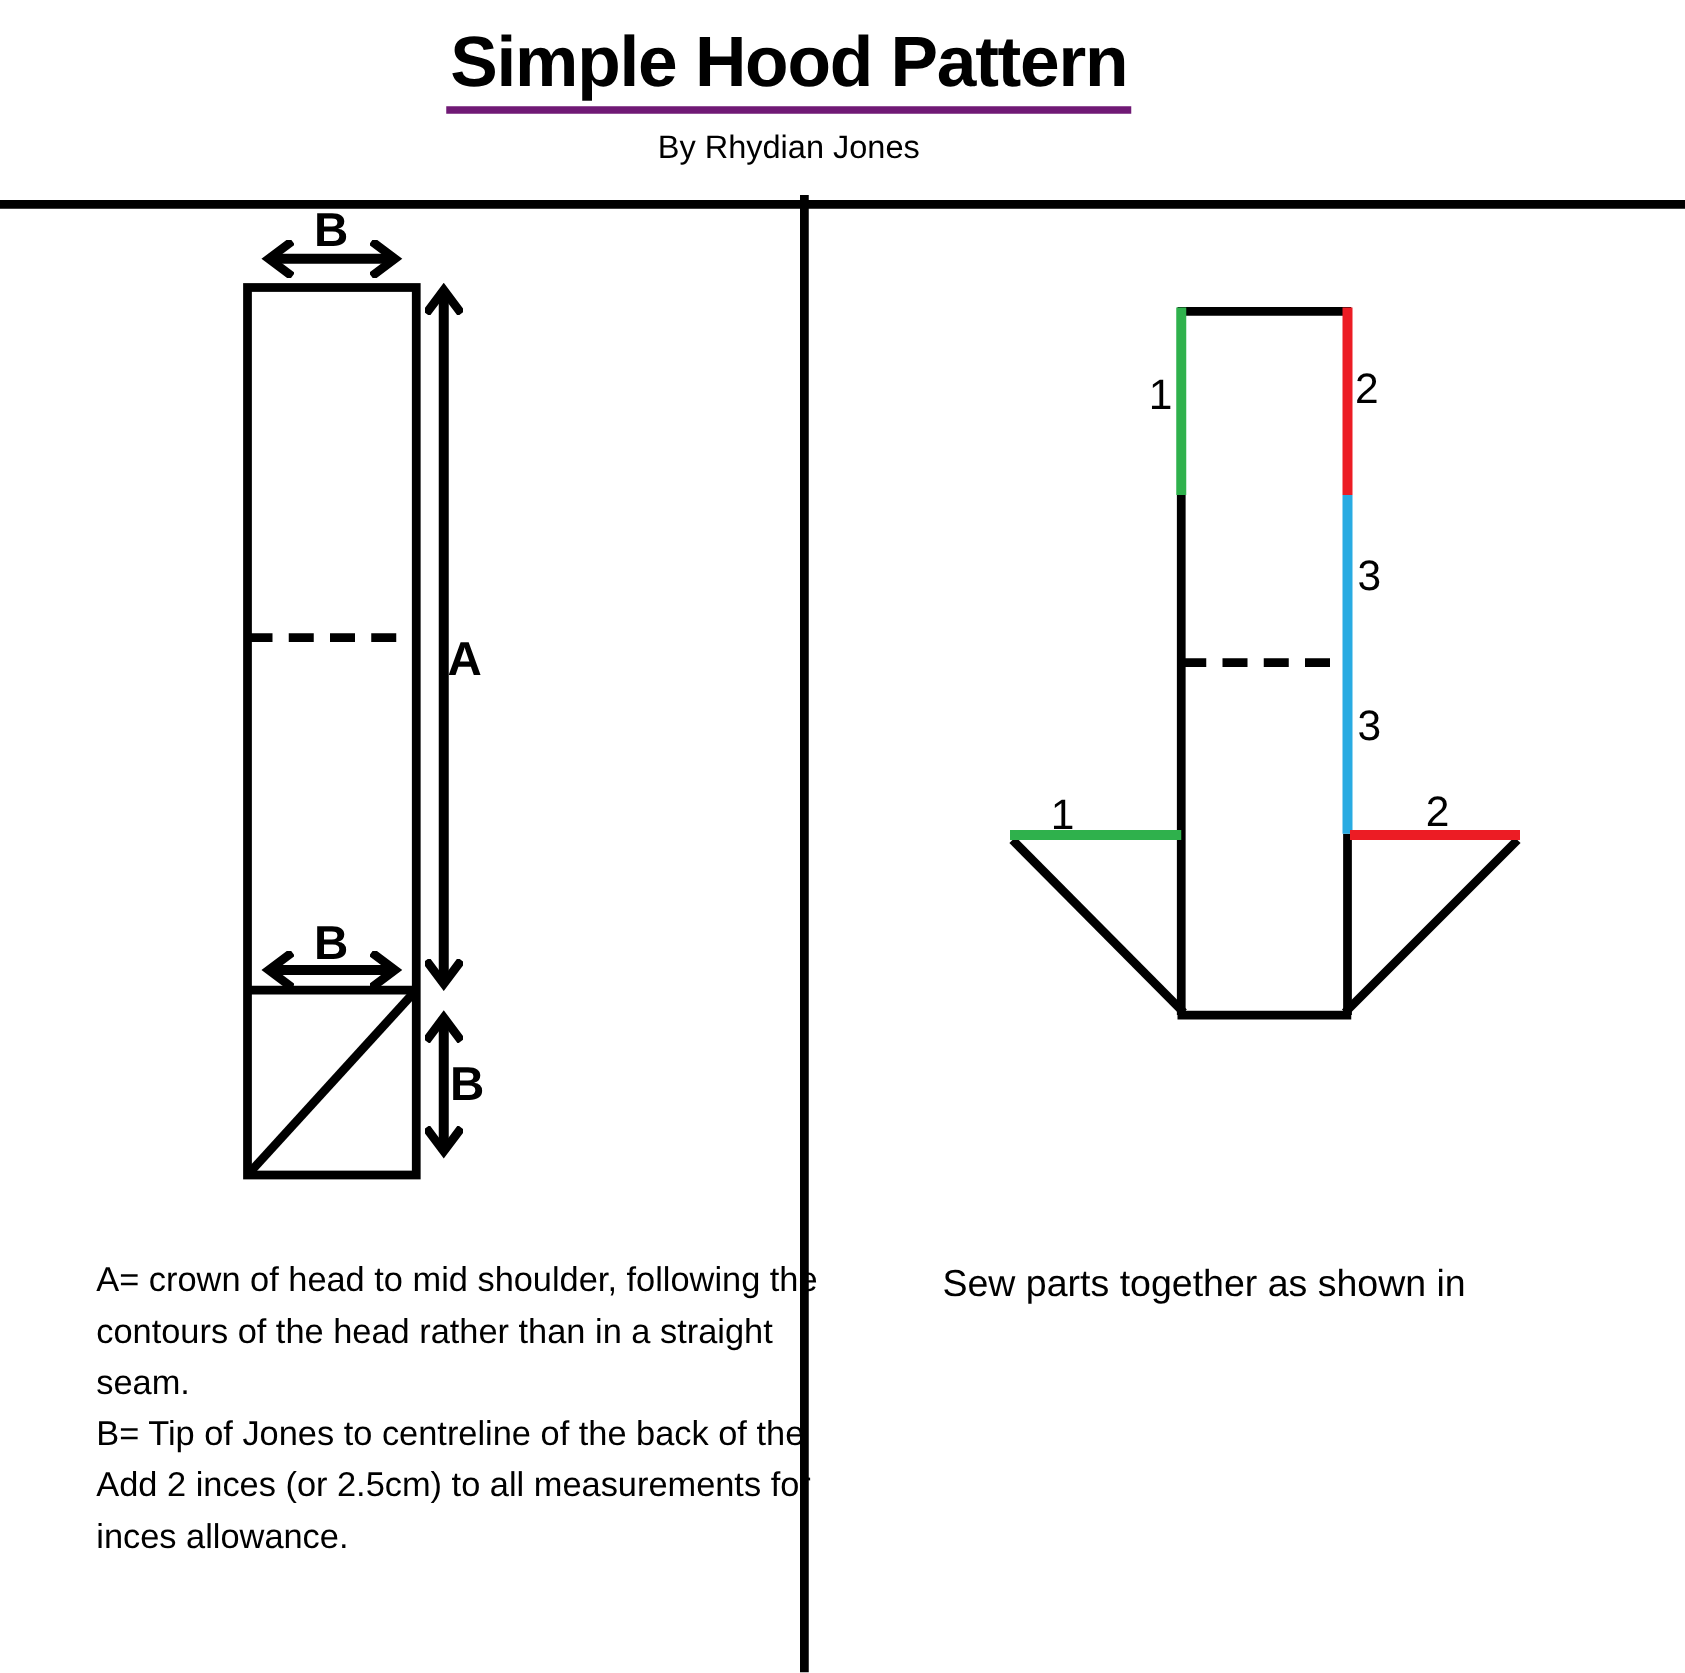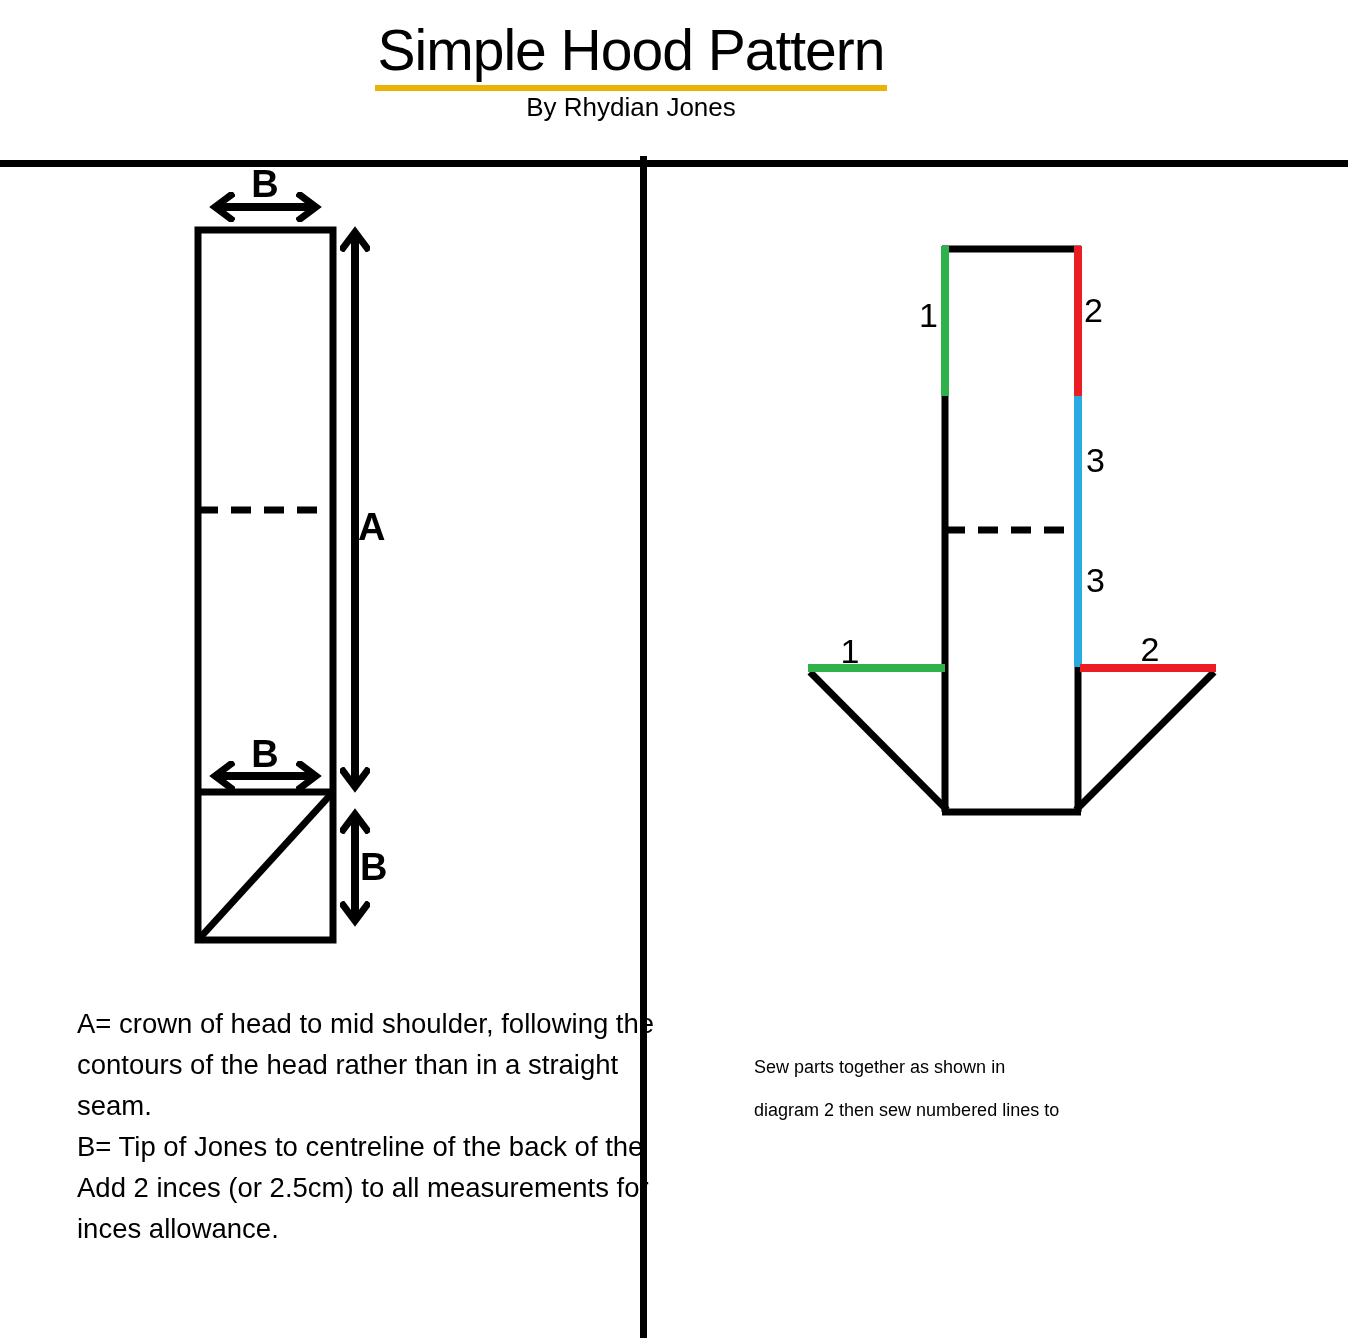--- a/index.html
+++ b/index.html
@@ -22,28 +22,28 @@
   .header {
     position: absolute;
     top: 18px;
     left: 0;
     width: 1262px;
     text-align: center;
   }
   .title {
     display: inline-block;
     font-size: 57px;
-    font-weight: normal;
+    font-weight: bold;
     line-height: 1.15;
     letter-spacing: -1px;
-    border-bottom: 6px solid #eab308;
+    border-bottom: 6px solid #701a75;
     padding: 0 3px 1px 3px;
   }
   .byline {
-    margin-top: 1px;
+    margin-top: 11px;
     font-size: 26px;
     font-weight: normal;
   }
   
   .h-divider {
     position: absolute;
     left: 0;
     top: 160px;
     width: 1348px;
     height: 7px;
@@ -74,22 +74,22 @@
     margin-left: 44px;
   }
   #notes-left {
     left: 33px;
     top: 1003px;
     font-size: 27.5px;
     line-height: 41px;
   }
   #notes-right {
     left: 710px;
-    top: 1046px;
-    font-size: 18px;
+    top: 1006px;
+    font-size: 30px;
     line-height: 43px;
   }
 </style>
 </head>
 <body>
 
 <div class="page">
 
   <div class="header">
     <div class="title">Simple Hood Pattern</div>
@@ -152,16 +152,15 @@
     <div>A= crown of head to mid shoulder, following the</div>
     <div>contours of the head rather than in a straight</div>
     <div>seam.</div>
     <div>B= Tip of Jones to centreline of the back of the</div>
     <div>Add 2 inces (or 2.5cm) to all measurements for</div>
     <div>inces allowance.</div>
   </div>
 
   <div id="notes-right" class="notes">
     <div>Sew parts together as shown in</div>
-    <div>diagram 2 then sew numbered lines to</div>
   </div>
 
 </div>
 
 </body></html>

